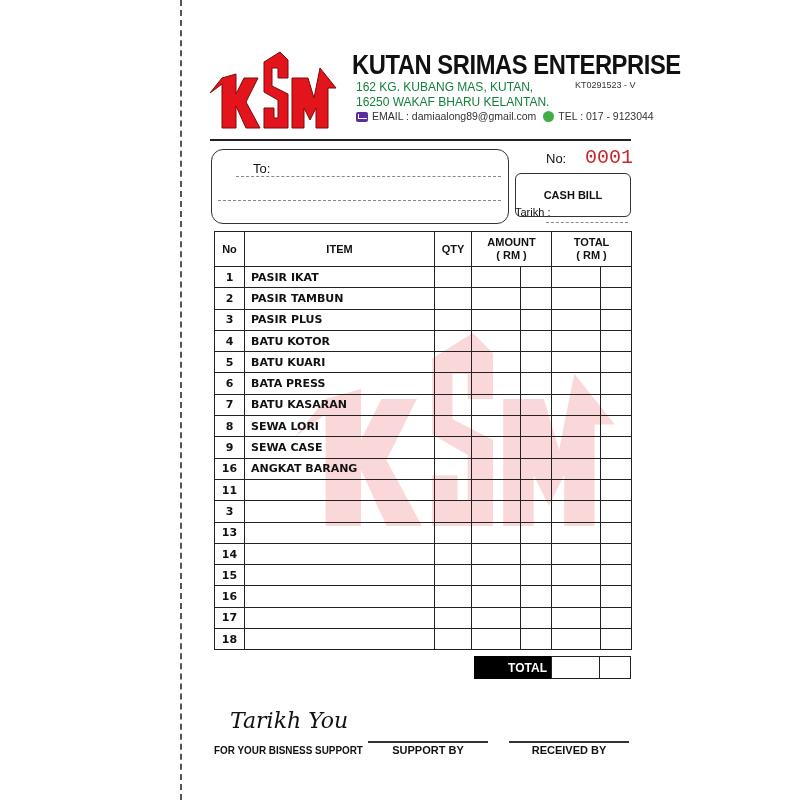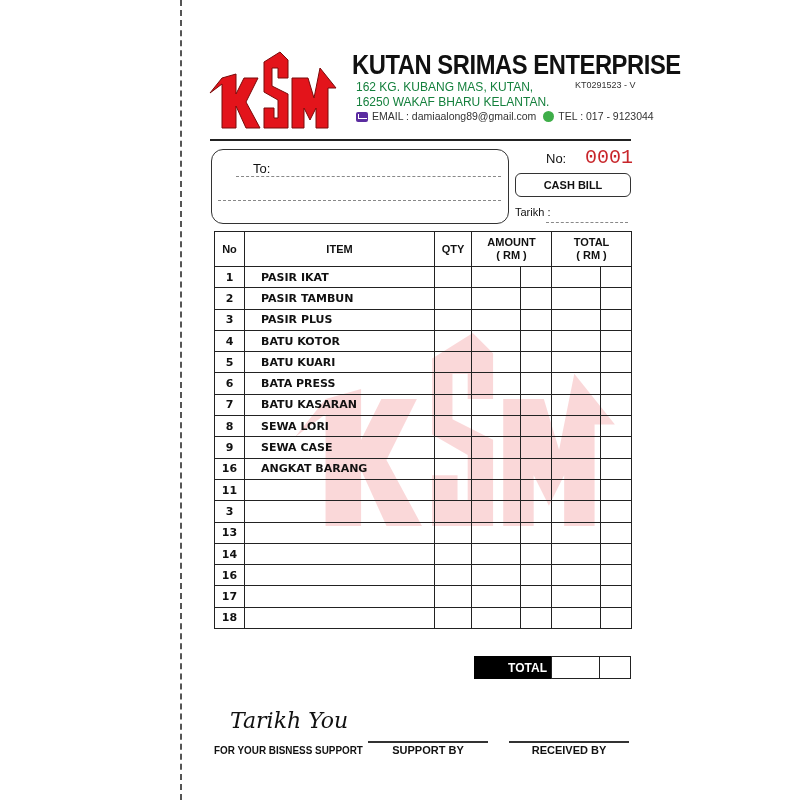--- a/index.html
+++ b/index.html
@@ -26,35 +26,35 @@
 
     .to-box { position: absolute; left: 211px; top: 149px; width: 298px; height: 75px;
       border: 1.5px solid #333; border-radius: 12px; }
     .to-label { position: absolute; left: 4px; top: 11px; font-size: 13px; margin-left: 37px; }
     .dots { position: absolute; border-bottom: 1px dashed #888; height: 0; }
     .to-dots1 { left: 24px; top: 26px; width: 265px; }
     .to-dots2 { left: 6px; top: 50px; width: 283px; }
 
     .no-label { position: absolute; left: 546px; top: 151px; font-size: 13px; }
     .no-value { position: absolute; left: 585px; top: 146px; font-size: 20px; color: #c8262b; font-family: Liberation Mono, monospace; }
-    .cash-bill { position: absolute; left: 515px; top: 173px; width: 116px; height: 24px;
+    .cash-bill { position: absolute; left: 515px; top: 173px; width: 116px; height: 44px;
       border: 1.5px solid #333; border-radius: 6px; font-size: 11px; font-weight: bold;
       display: flex; align-items: center; justify-content: center; }
     .tarikh { position: absolute; left: 515px; top: 206px; font-size: 11px; }
     .tarikh-dots { left: 546px; top: 222px; width: 82px; }
 
     .watermark { position: absolute; left: 290px; top: 322px; width: 330px; height: 215px; opacity: 0.16; }
 
     table.items { position: absolute; left: 214px; top: 231px; border-collapse: collapse;
       table-layout: fixed; width: 417px; }
     table.items td, table.items th { border: 1.5px solid #222; }
     table.items th { height: 35px; font-size: 11px; font-weight: bold; text-align: center; line-height: 13px; }
     table.items td { height: 21.3px; font-size: 11px; font-weight: bold; font-family: "DejaVu Sans", sans-serif; }
     td.no { text-align: center; font-size: 10.5px; }
-    td.item { padding-left: 16px; font-size: 10px; }
+    td.item { padding-left: 6px; font-size: 10px; }
     .total-row { position: absolute; left: 474px; top: 656px; display: flex; }
     .total-label { width: 77px; height: 23px; background: #000; color: #fff; font-size: 12px; font-weight: bold;
       display: flex; align-items: center; justify-content: flex-end; padding-right: 4px; }
     .total-cell { height: 23px; border: 1.5px solid #222; }
 
     .thank-you { position: absolute; left: 230px; top: 708px; font-family: "DejaVu Serif", serif;
       font-style: italic; font-size: 22px; color: #111; }
     .support { position: absolute; left: 214px; top: 744px; font-size: 11px; font-weight: bold;
       transform: scaleX(0.9); transform-origin: left; white-space: nowrap; }
     .sig-line { position: absolute; top: 741px; width: 120px; height: 1.5px; background: #333; }
@@ -255,20 +255,29 @@
       <tr>
         <td class="no">14</td>
         <td class="item"></td>
         <td></td>
         <td></td>
         <td></td>
         <td></td>
         <td></td>
       </tr>
       <tr>
+        <td class="no">15</td>
+        <td class="item"></td>
+        <td></td>
+        <td></td>
+        <td></td>
+        <td></td>
+        <td></td>
+      </tr>
+      <tr>
         <td class="no">16</td>
         <td class="item"></td>
         <td></td>
         <td></td>
         <td></td>
         <td></td>
         <td></td>
       </tr>
       <tr>
         <td class="no">17</td>

